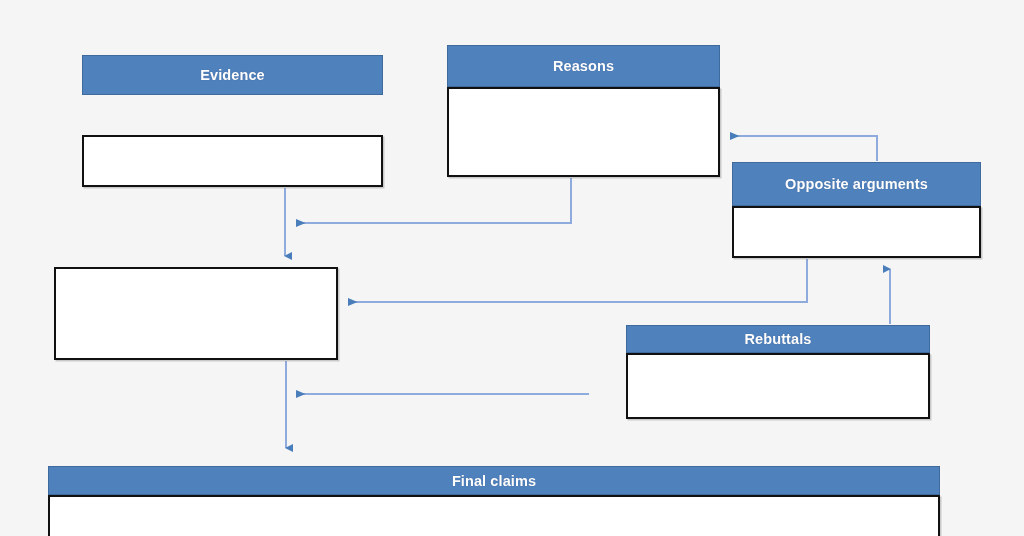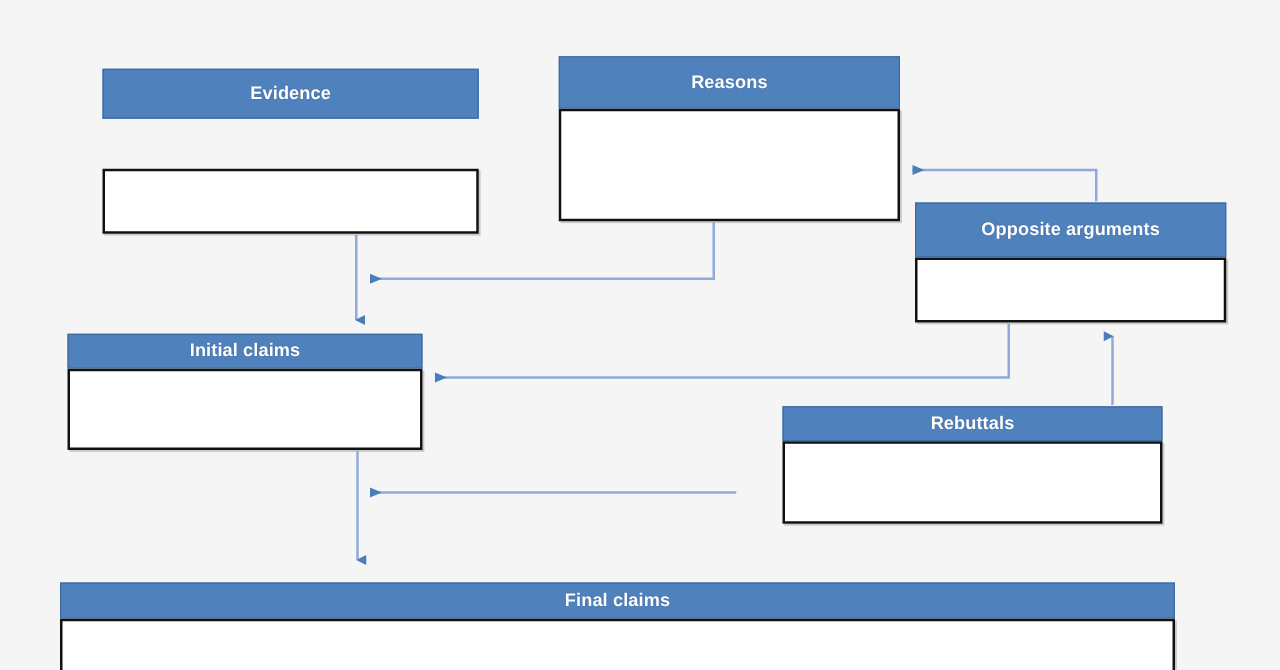--- a/index.html
+++ b/index.html
@@ -113,21 +113,20 @@
     <div class="node-header">Reasons</div>
     <div class="node-body"></div>
   </div>
 
   <div class="node" id="node-opposite-arguments">
     <div class="node-header">Opposite arguments</div>
     <div class="node-body"></div>
   </div>
 
   <div class="node" id="node-initial-claims">
-    <div class="node-header">Initial claims</div>
     <div class="node-body"></div>
   </div>
 
   <div class="node" id="node-rebuttals">
     <div class="node-header">Rebuttals</div>
     <div class="node-body"></div>
   </div>
 
   <div class="node" id="node-final-claims">
     <div class="node-header">Final claims</div>

